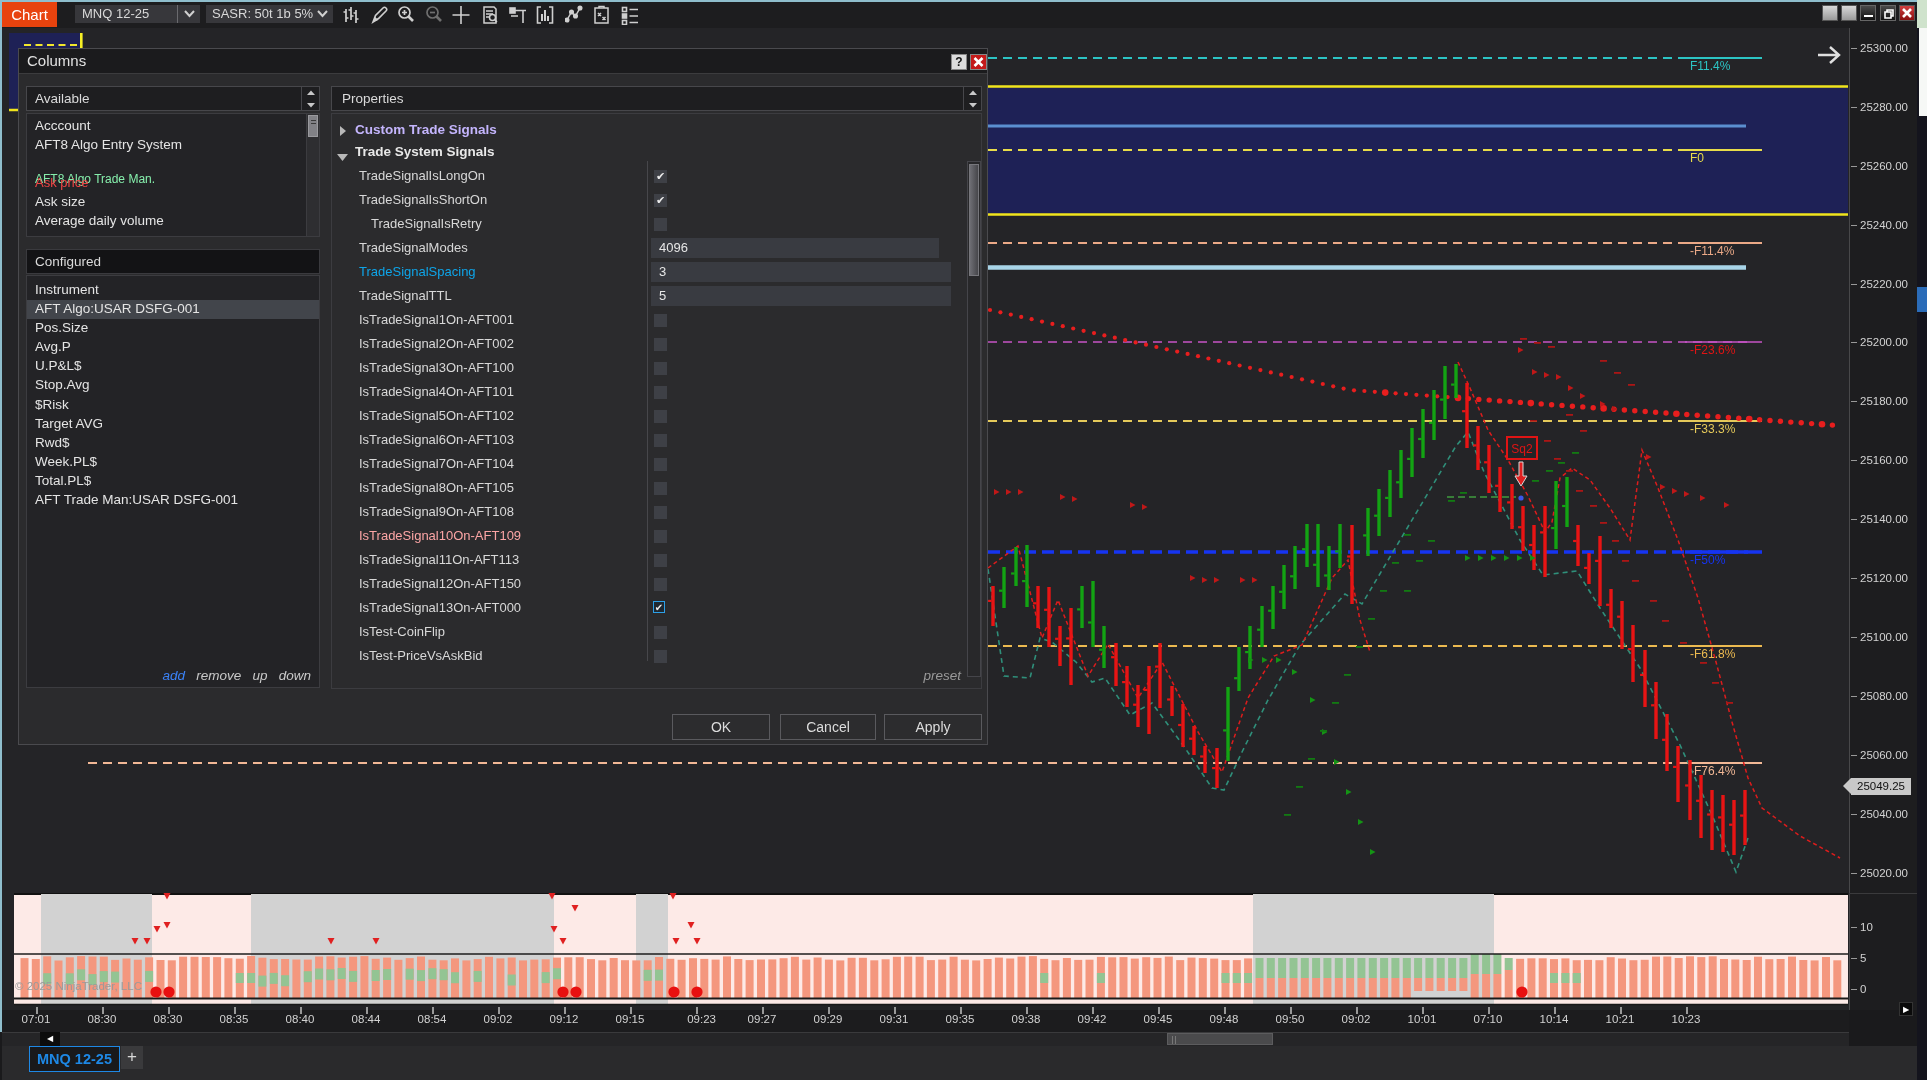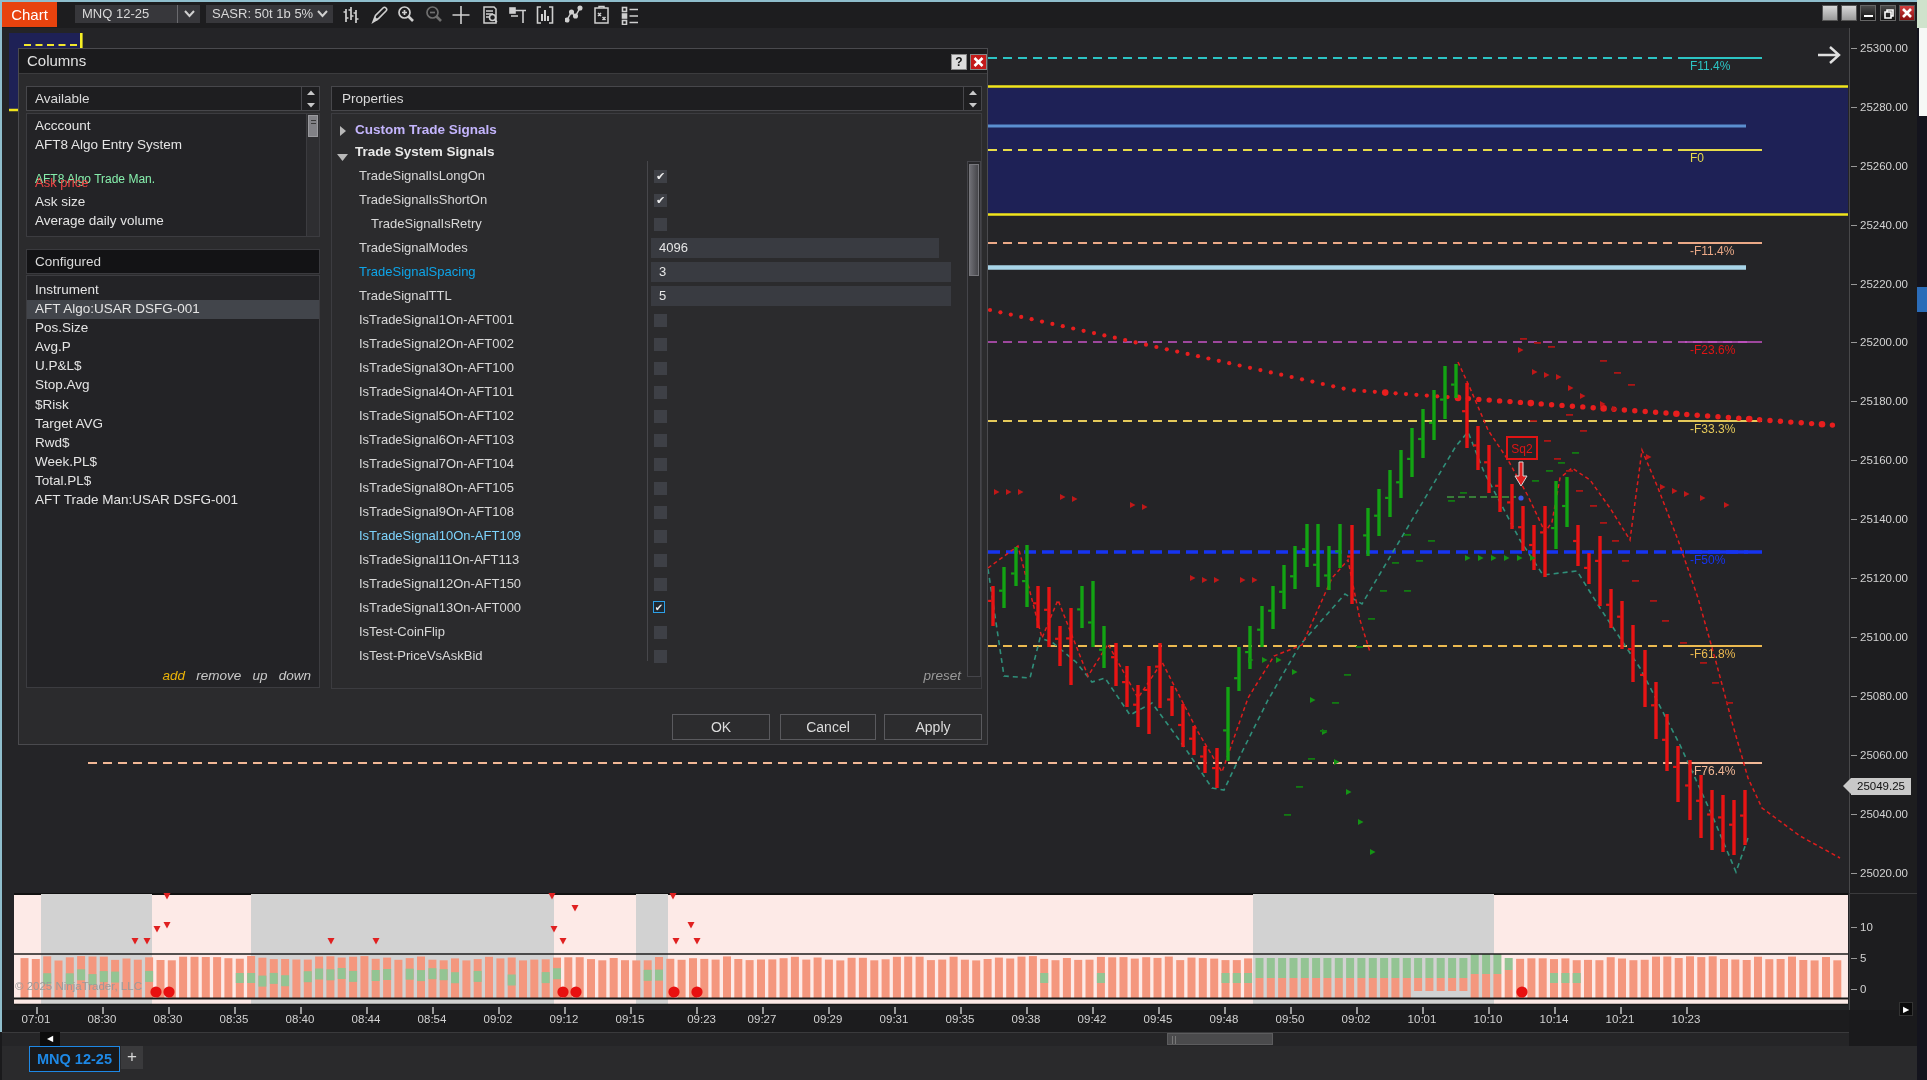--- a/index.html
+++ b/index.html
@@ -748,21 +748,21 @@
     <div class="tl" style="left:1138px;top:1013px;width:40px;text-align:center">09:45</div>
     <div class="abs" style="left:1158px;top:1007px;width:1.5px;height:7px;background:#999"></div>
     <div class="tl" style="left:1204px;top:1013px;width:40px;text-align:center">09:48</div>
     <div class="abs" style="left:1224px;top:1007px;width:1.5px;height:7px;background:#999"></div>
     <div class="tl" style="left:1270px;top:1013px;width:40px;text-align:center">09:50</div>
     <div class="abs" style="left:1290px;top:1007px;width:1.5px;height:7px;background:#999"></div>
     <div class="tl" style="left:1336px;top:1013px;width:40px;text-align:center">09:02</div>
     <div class="abs" style="left:1356px;top:1007px;width:1.5px;height:7px;background:#999"></div>
     <div class="tl" style="left:1402px;top:1013px;width:40px;text-align:center">10:01</div>
     <div class="abs" style="left:1422px;top:1007px;width:1.5px;height:7px;background:#999"></div>
-    <div class="tl" style="left:1468px;top:1013px;width:40px;text-align:center">10:10</div>
+    <div class="tl" style="left:1468px;top:1013px;width:40px;text-align:center">07:10</div>
     <div class="abs" style="left:1488px;top:1007px;width:1.5px;height:7px;background:#999"></div>
     <div class="tl" style="left:1534px;top:1013px;width:40px;text-align:center">10:14</div>
     <div class="abs" style="left:1554px;top:1007px;width:1.5px;height:7px;background:#999"></div>
     <div class="tl" style="left:1600px;top:1013px;width:40px;text-align:center">10:21</div>
     <div class="abs" style="left:1620px;top:1007px;width:1.5px;height:7px;background:#999"></div>
     <div class="tl" style="left:1666px;top:1013px;width:40px;text-align:center">10:23</div>
     <div class="abs" style="left:1686px;top:1007px;width:1.5px;height:7px;background:#999"></div>
     <div class="abs" style="left:2px;top:1032px;width:1847px;height:14px;background:#252527;border-top:1px solid #3a3a3c"></div>
     <div class="abs" style="left:40px;top:1032px;width:20px;height:14px;background:#0c0c0c;color:#fff;font-size:8px;text-align:center;line-height:14px">◀</div>
     <div class="abs" style="left:1167px;top:1033px;width:106px;height:12px;background:#4a4a4c;border:1px solid #5c5c5e">
@@ -874,21 +874,21 @@
         </div>
         <div style="position:absolute;left:0;top:177px;width:292px;height:19px;">
           <span style="position:absolute;left:8px;top:1px;font-size:13.5px;color:#e4e4e4;white-space:nowrap">Week.PL$</span>
         </div>
         <div style="position:absolute;left:0;top:196px;width:292px;height:19px;">
           <span style="position:absolute;left:8px;top:1px;font-size:13.5px;color:#e4e4e4;white-space:nowrap">Total.PL$</span>
         </div>
         <div style="position:absolute;left:0;top:215px;width:292px;height:19px;">
           <span style="position:absolute;left:8px;top:1px;font-size:13.5px;color:#e4e4e4;white-space:nowrap">AFT Trade Man:USAR DSFG-001</span>
         </div>
-        <div style="position:absolute;left:0;top:392px;width:284px;text-align:right;font-size:13.5px;font-style:italic;color:#c9c9c9"><span style="color:#eab308">add</span>&nbsp;&nbsp; remove&nbsp;&nbsp; up&nbsp;&nbsp; down</div>
+        <div style="position:absolute;left:0;top:392px;width:284px;text-align:right;font-size:13.5px;font-style:italic;color:#c9c9c9"><span style="color:#3b82f6">add</span>&nbsp;&nbsp; remove&nbsp;&nbsp; up&nbsp;&nbsp; down</div>
       </div>
       <div style="position:absolute;left:312px;top:37px;width:651px;height:25px;background:#1e1e20;border:1px solid #47474b">
         <span style="position:absolute;left:10px;top:4px;font-size:13.5px;color:#dadada">Properties</span>
         <div style="position:absolute;right:0;top:0;width:18px;height:100%;border-left:1px solid #47474b"><svg width="18" height="24">
             <path d="M5 8 L9 3.5 L13 8 Z" fill="#c8c8c8"></path>
             <path d="M5 16 L9 20.5 L13 16 Z" fill="#c8c8c8"></path>
           </svg></div>
       </div>
       <div style="position:absolute;left:312px;top:64px;width:651px;height:576px;background:#2b2b2d;border:1px solid #3c3c40">
         <div style="position:absolute;left:6px;top:9px"><svg width="10" height="12">
@@ -924,21 +924,21 @@
       <div style="position:absolute;left:340px;top:359px;font-size:13px;color:#d8d8d8;white-space:nowrap">IsTradeSignal5On-AFT102</div>
       <div style="position:absolute;left:635px;top:361px;width:13px;height:13px;background:#3e4046"></div>
       <div style="position:absolute;left:340px;top:383px;font-size:13px;color:#d8d8d8;white-space:nowrap">IsTradeSignal6On-AFT103</div>
       <div style="position:absolute;left:635px;top:385px;width:13px;height:13px;background:#3e4046"></div>
       <div style="position:absolute;left:340px;top:407px;font-size:13px;color:#d8d8d8;white-space:nowrap">IsTradeSignal7On-AFT104</div>
       <div style="position:absolute;left:635px;top:409px;width:13px;height:13px;background:#3e4046"></div>
       <div style="position:absolute;left:340px;top:431px;font-size:13px;color:#d8d8d8;white-space:nowrap">IsTradeSignal8On-AFT105</div>
       <div style="position:absolute;left:635px;top:433px;width:13px;height:13px;background:#3e4046"></div>
       <div style="position:absolute;left:340px;top:455px;font-size:13px;color:#d8d8d8;white-space:nowrap">IsTradeSignal9On-AFT108</div>
       <div style="position:absolute;left:635px;top:457px;width:13px;height:13px;background:#3e4046"></div>
-      <div style="position:absolute;left:340px;top:479px;font-size:13px;color:#7dd3fc;white-space:nowrap">IsTradeSignal10On-AFT109</div>
+      <div style="position:absolute;left:340px;top:479px;font-size:13px;color:#fca5a5;white-space:nowrap">IsTradeSignal10On-AFT109</div>
       <div style="position:absolute;left:635px;top:481px;width:13px;height:13px;background:#3e4046"></div>
       <div style="position:absolute;left:340px;top:503px;font-size:13px;color:#d8d8d8;white-space:nowrap">IsTradeSignal11On-AFT113</div>
       <div style="position:absolute;left:635px;top:505px;width:13px;height:13px;background:#3e4046"></div>
       <div style="position:absolute;left:340px;top:527px;font-size:13px;color:#d8d8d8;white-space:nowrap">IsTradeSignal12On-AFT150</div>
       <div style="position:absolute;left:635px;top:529px;width:13px;height:13px;background:#3e4046"></div>
       <div style="position:absolute;left:340px;top:551px;font-size:13px;color:#d8d8d8;white-space:nowrap">IsTradeSignal13On-AFT000</div>
       <div style="position:absolute;left:634px;top:552px;width:12px;height:12px;background:#1f2830;border:1.5px solid #2da0e8;color:#ececec;font-size:10px;line-height:12px;text-align:center">✔</div>
       <div style="position:absolute;left:340px;top:575px;font-size:13px;color:#d8d8d8;white-space:nowrap">IsTest-CoinFlip</div>
       <div style="position:absolute;left:635px;top:577px;width:13px;height:13px;background:#3e4046"></div>
       <div style="position:absolute;left:340px;top:599px;font-size:13px;color:#d8d8d8;white-space:nowrap">IsTest-PriceVsAskBid</div>

